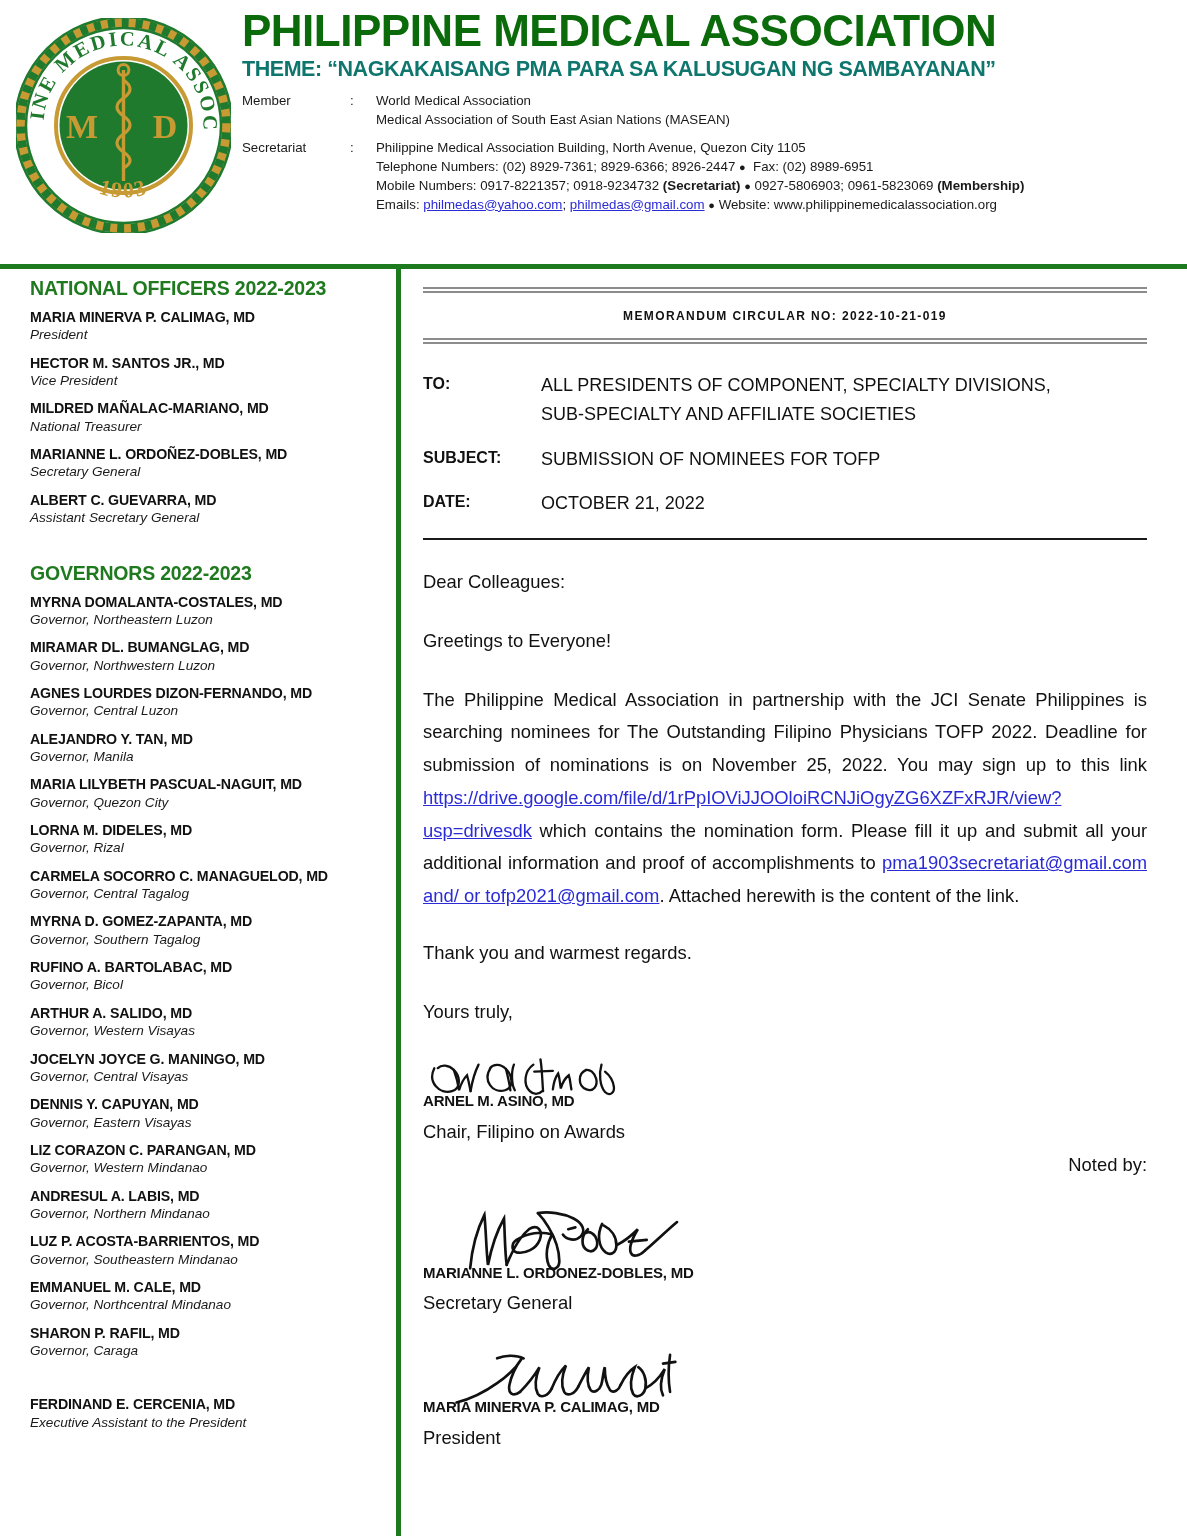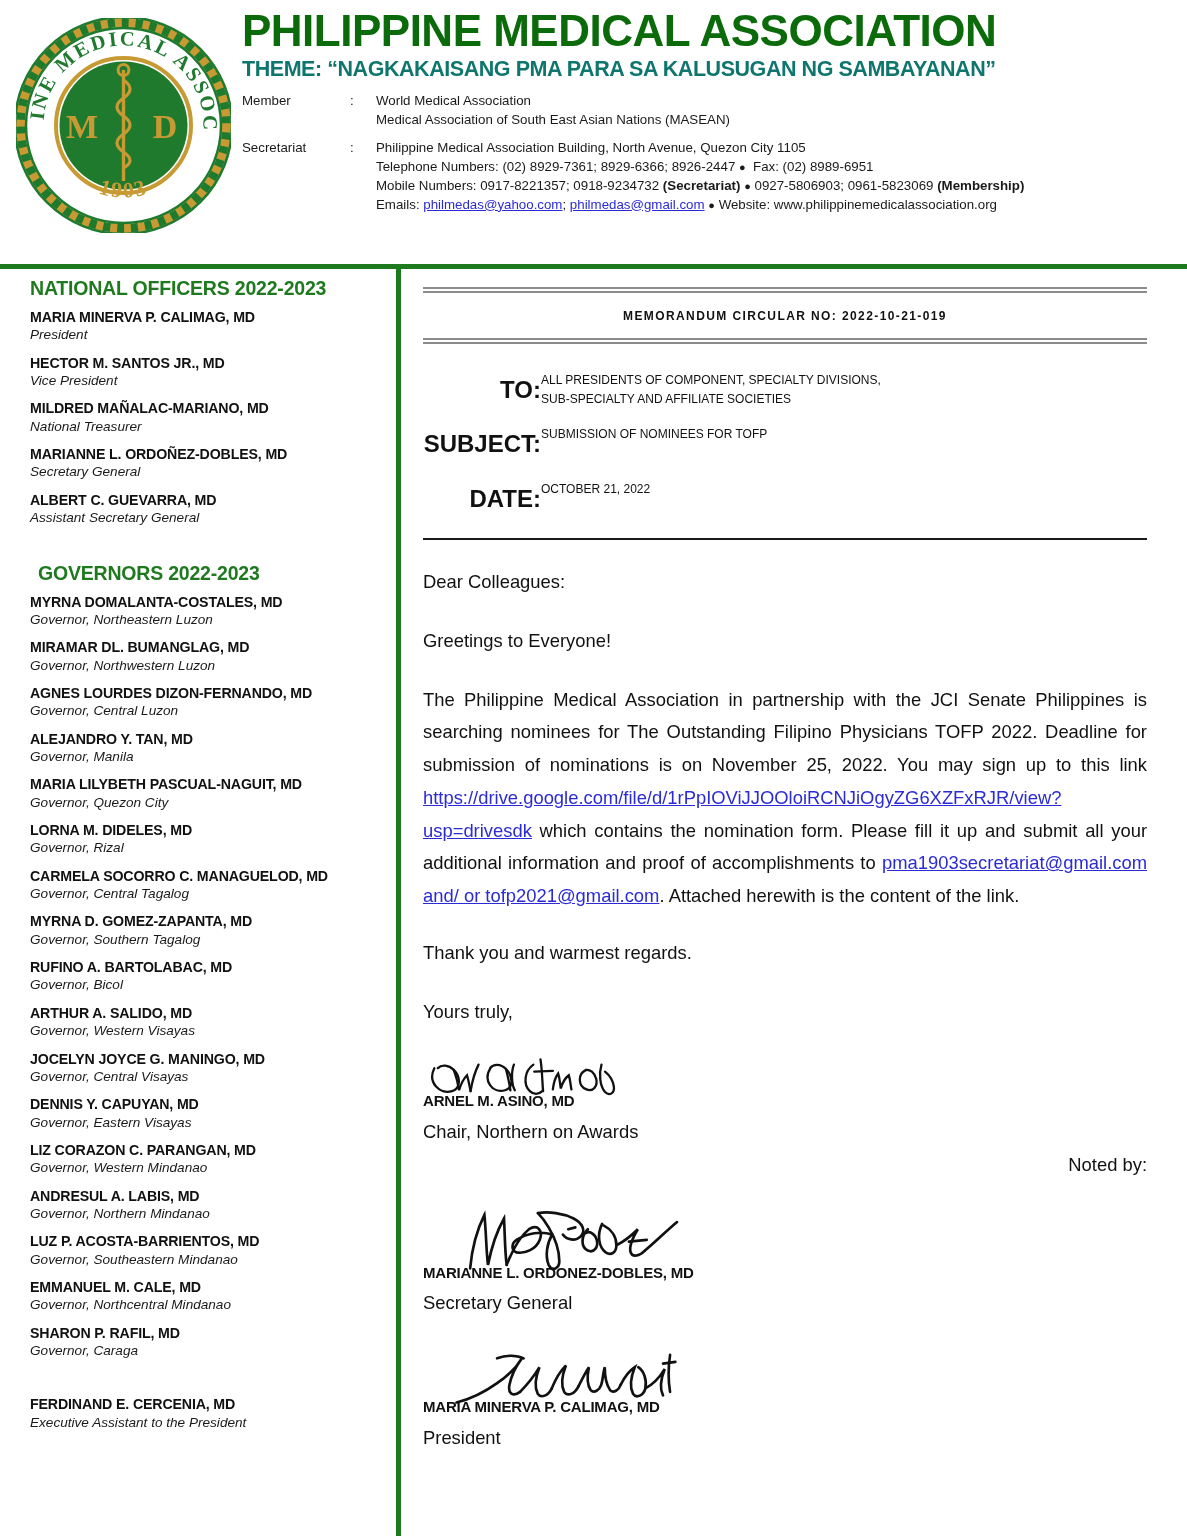--- a/index.html
+++ b/index.html
@@ -42,36 +42,36 @@
 
   .sidebar{width:396px;flex:0 0 396px;padding:8px 16px 0 30px;box-sizing:border-box;}
   .divider{width:5px;flex:0 0 5px;background:#1e7a1e;}
   .main{flex:1;padding:18px 40px 0 22px;box-sizing:border-box;}
 
   
   .sb-heading{
     color:#1f7a1f;font-weight:bold;font-size:19.5px;letter-spacing:-0.2px;
     margin:0 0 9px 0;
   }
-  .sb-heading.second{margin-top:35px;margin-left:8px;}
+  .sb-heading.second{margin-top:35px;}
   .sb-entry{margin-bottom:11px;}
   .sb-name{font-weight:bold;font-size:14.2px;letter-spacing:-0.15px;line-height:1.22;color:#111;}
   .sb-role{font-style:italic;font-size:13.6px;line-height:1.28;color:#1a1a1a;}
   .sb-entry.gap{margin-top:37px;}
 
   
   .rule-double{border-top:2.5px solid #8c8c8c;border-bottom:2.5px solid #8c8c8c;height:2px;margin:0;}
   .memo-title{
     text-align:center;font-weight:bold;font-size:12px;letter-spacing:1.4px;
     padding:16px 0 15px 0;font-family:"Liberation Sans", sans-serif;color:#111;
   }
   .memo-fields{margin-top:27px;font-size:19px;line-height:1.6;color:#111;}
   .mf-row{display:flex;margin-bottom:16px;}
-  .mf-label{font-weight:bold;width:118px;flex:0 0 118px;font-size:24px;text-align:right;}
-  .mf-value{flex:1;font-size:12px;}
+  .mf-label{font-weight:bold;width:118px;flex:0 0 118px;font-size:16px;}
+  .mf-value{flex:1;font-size:18px;}
   .mf-value .l2{display:block;}
   .rule-single{border-top:2.6px solid #1a1a1a;margin-top:20px;}
 
   .letter{margin-top:26px;font-size:18.4px;line-height:1.78;color:#111;}
   .letter p{margin:0 0 26px 0;}
   .letter p.justified{text-align:justify;text-justify:inter-word;margin-bottom:24px;}
   .letter p.tight{margin-bottom:26px;}
 
   
   .sig-block{margin-top:4px;}
@@ -333,21 +333,21 @@
             <path d="M96 12 C93 19 93 34 97 41"></path>
             <path d="M118 12 C108 19 106 34 114 42 C118 46 124 46 128 42"></path>
             <path d="M126 6 C128 18 128 32 129 42"></path>
             <path d="M119 20 L140 19"></path>
             <path d="M140 40 C141 32 143 26 146 22 C148 28 148 34 149 39 C151 32 154 27 158 24 C160 30 160 36 161 40"></path>
             <path d="M178 18 C168 22 168 36 178 40 C186 43 191 36 189 28 C187 21 182 17 177 18"></path>
             <path d="M195 12 C192 22 193 36 199 43 C204 48 210 44 209 37 C208 30 204 24 199 20"></path>
           </g>
         </svg>
         <div class="sig-name">ARNEL M. ASINO, MD</div>
-        <div class="sig-title">Chair, Northern on Awards</div>
+        <div class="sig-title">Chair, Filipino on Awards</div>
       </div>
 
       <p class="noted">Noted by:</p>
 
       <div class="sig-block">
         <svg class="sig-img two" viewBox="0 0 300 74">
           <g fill="none" stroke="#111" stroke-width="3" stroke-linecap="round">
             <path d="M8 70 C10 48 16 26 24 10 C26 30 26 50 28 66 C32 46 38 28 46 14 C47 34 47 52 49 66"></path>
             <path d="M49 66 C56 48 64 34 74 26 C84 20 90 28 86 38 C82 48 70 54 60 52 C54 50 54 42 60 38 C72 30 88 28 100 32"></path>
             <path d="M100 32 C94 42 92 56 96 66 C100 74 108 70 108 62 C108 48 102 34 96 24 C92 17 88 12 84 8"></path>

